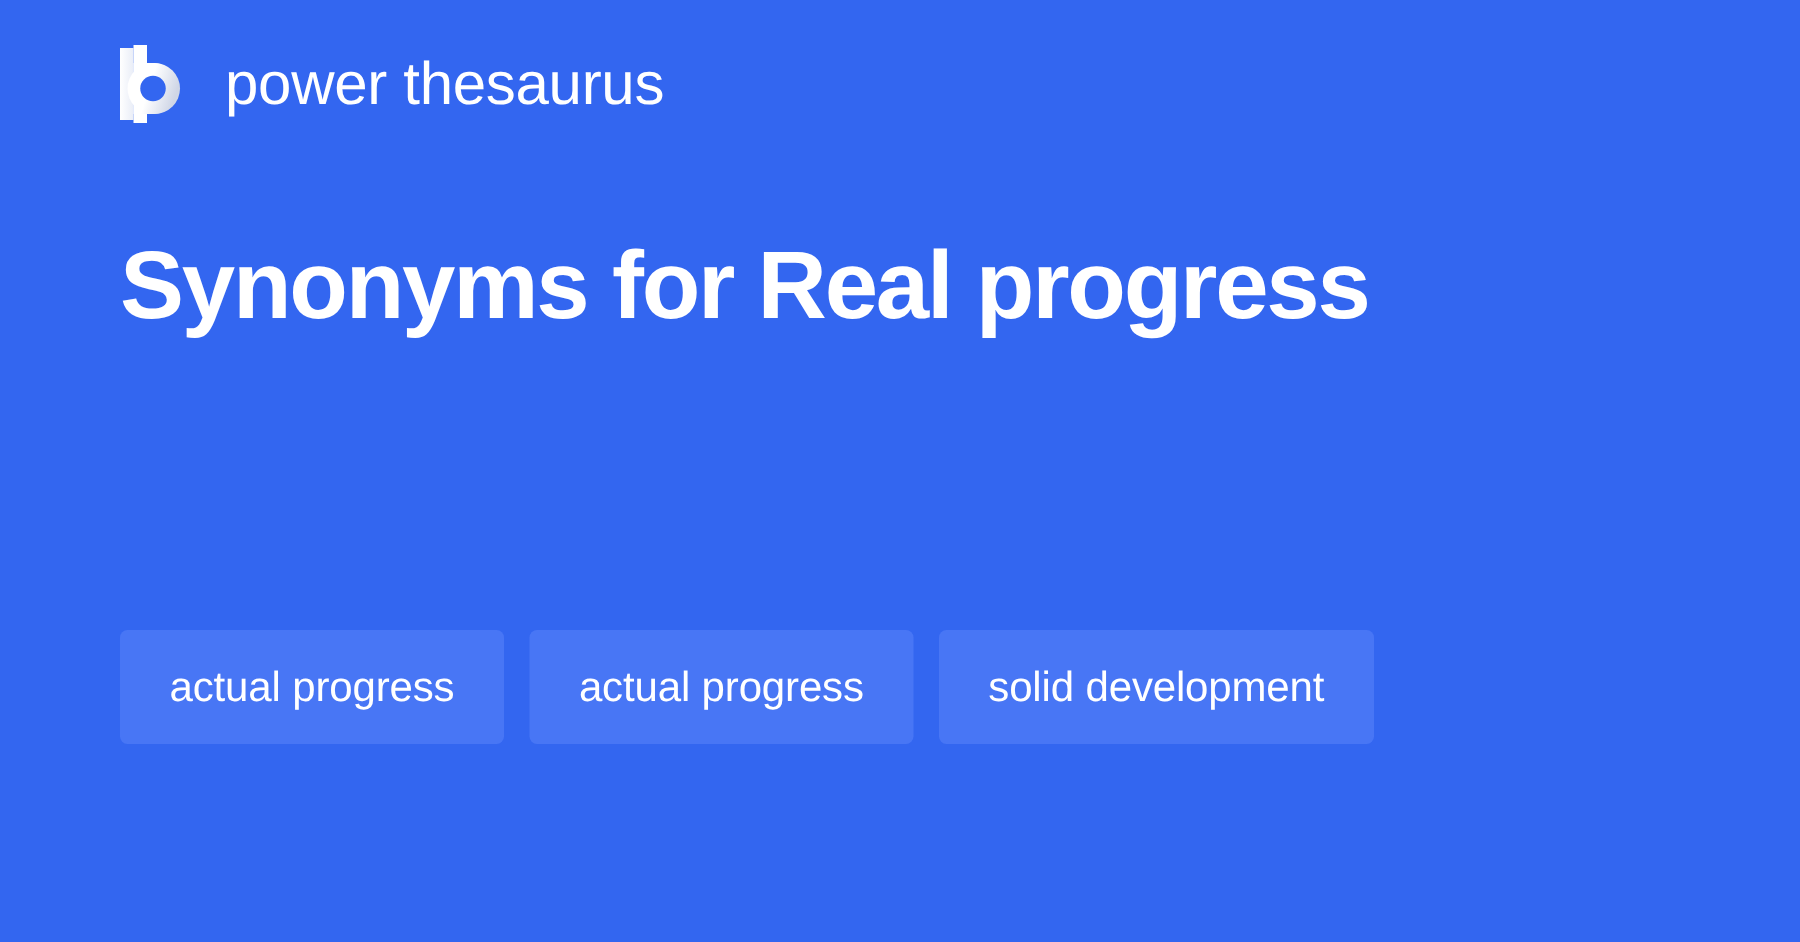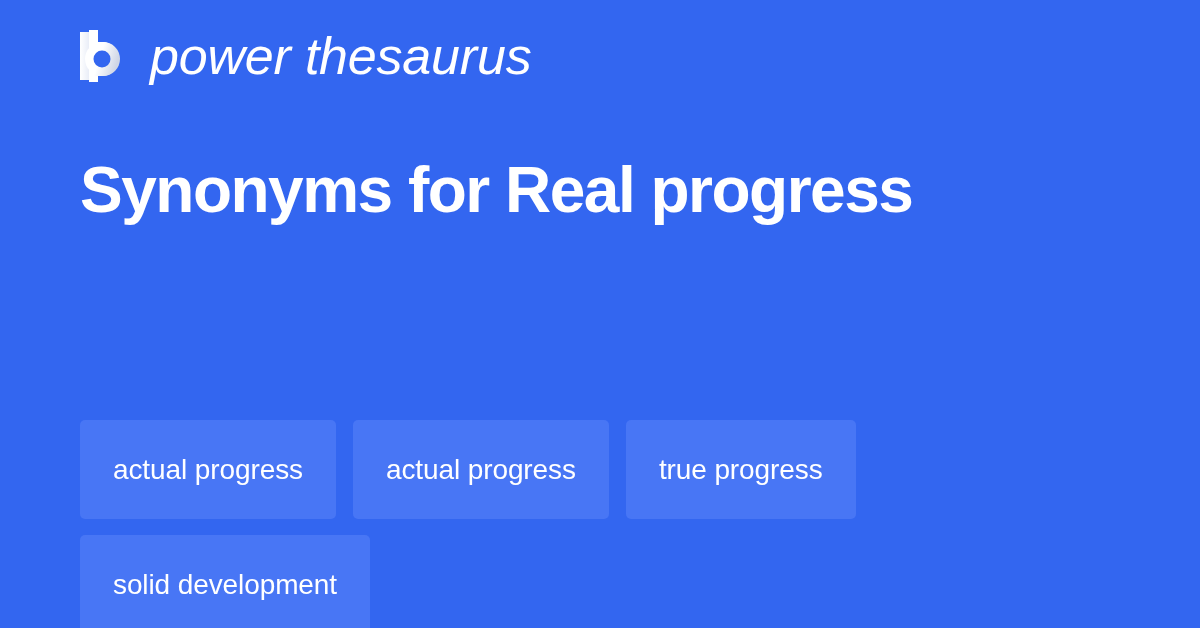--- a/index.html
+++ b/index.html
@@ -32,26 +32,25 @@
   }
   #brand-mark {
     width: 48px;
     height: 52px;
     display: block;
     flex: 0 0 auto;
   }
   #brand-name {
     margin-left: 22px;
     color: #ffffff;
-    font-size: 52px;
+    font-size: 40px;
     line-height: 44px;
     font-weight: 300;
     letter-spacing: -0.2px;
     white-space: nowrap;
-    font-style: italic;
   }
 
   
   #headline {
     position: absolute;
     left: 80px;
     top: 134px;
     width: 840px;
     color: #ffffff;
     font-size: 64px;
@@ -66,21 +65,21 @@
     position: absolute;
     left: 80px;
     top: 420px;
     width: 1060px;
     display: flex;
     flex-wrap: wrap;
     gap: 16px 17px;
     align-content: flex-start;
   }
   .chip {
-    height: 99px;
+    height: 76px;
     box-sizing: border-box;
     display: flex;
     align-items: center;
     justify-content: center;
     padding: 0 33px;
     background: #4876f5;
     border-radius: 5px;
     color: #ffffff;
     font-size: 28px;
     line-height: 32px;
@@ -115,17 +114,16 @@
       <circle cx="22" cy="29" r="8.5" fill="#3366f0"></circle>
     </svg>
     <div id="brand-name">power thesaurus</div>
   </div>
 
   <h1 id="headline">Synonyms for Real progress</h1>
 
   <div id="chips">
     <div class="chip">actual progress</div>
     <div class="chip">actual progress</div>
-    <div class="chip">true progress</div>
     <div class="chip">solid development</div>
   </div>
 
 </div>
 
 </body></html>

